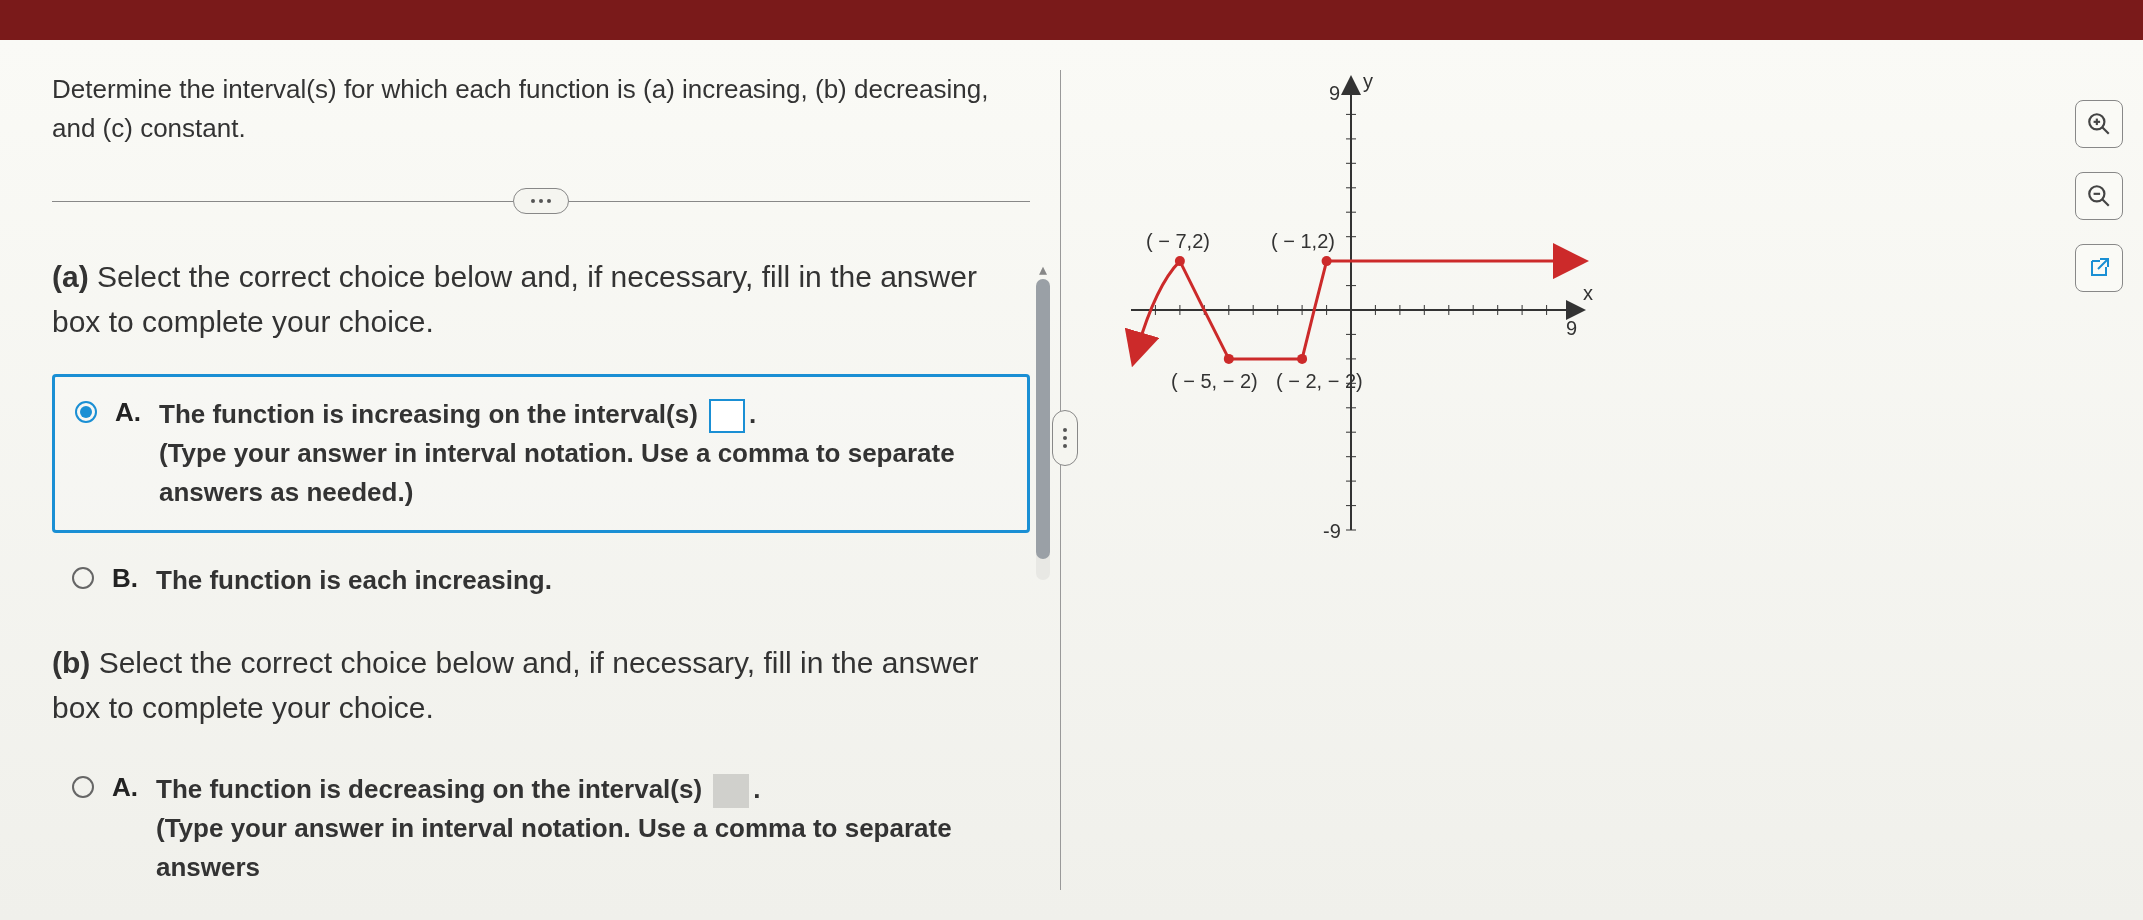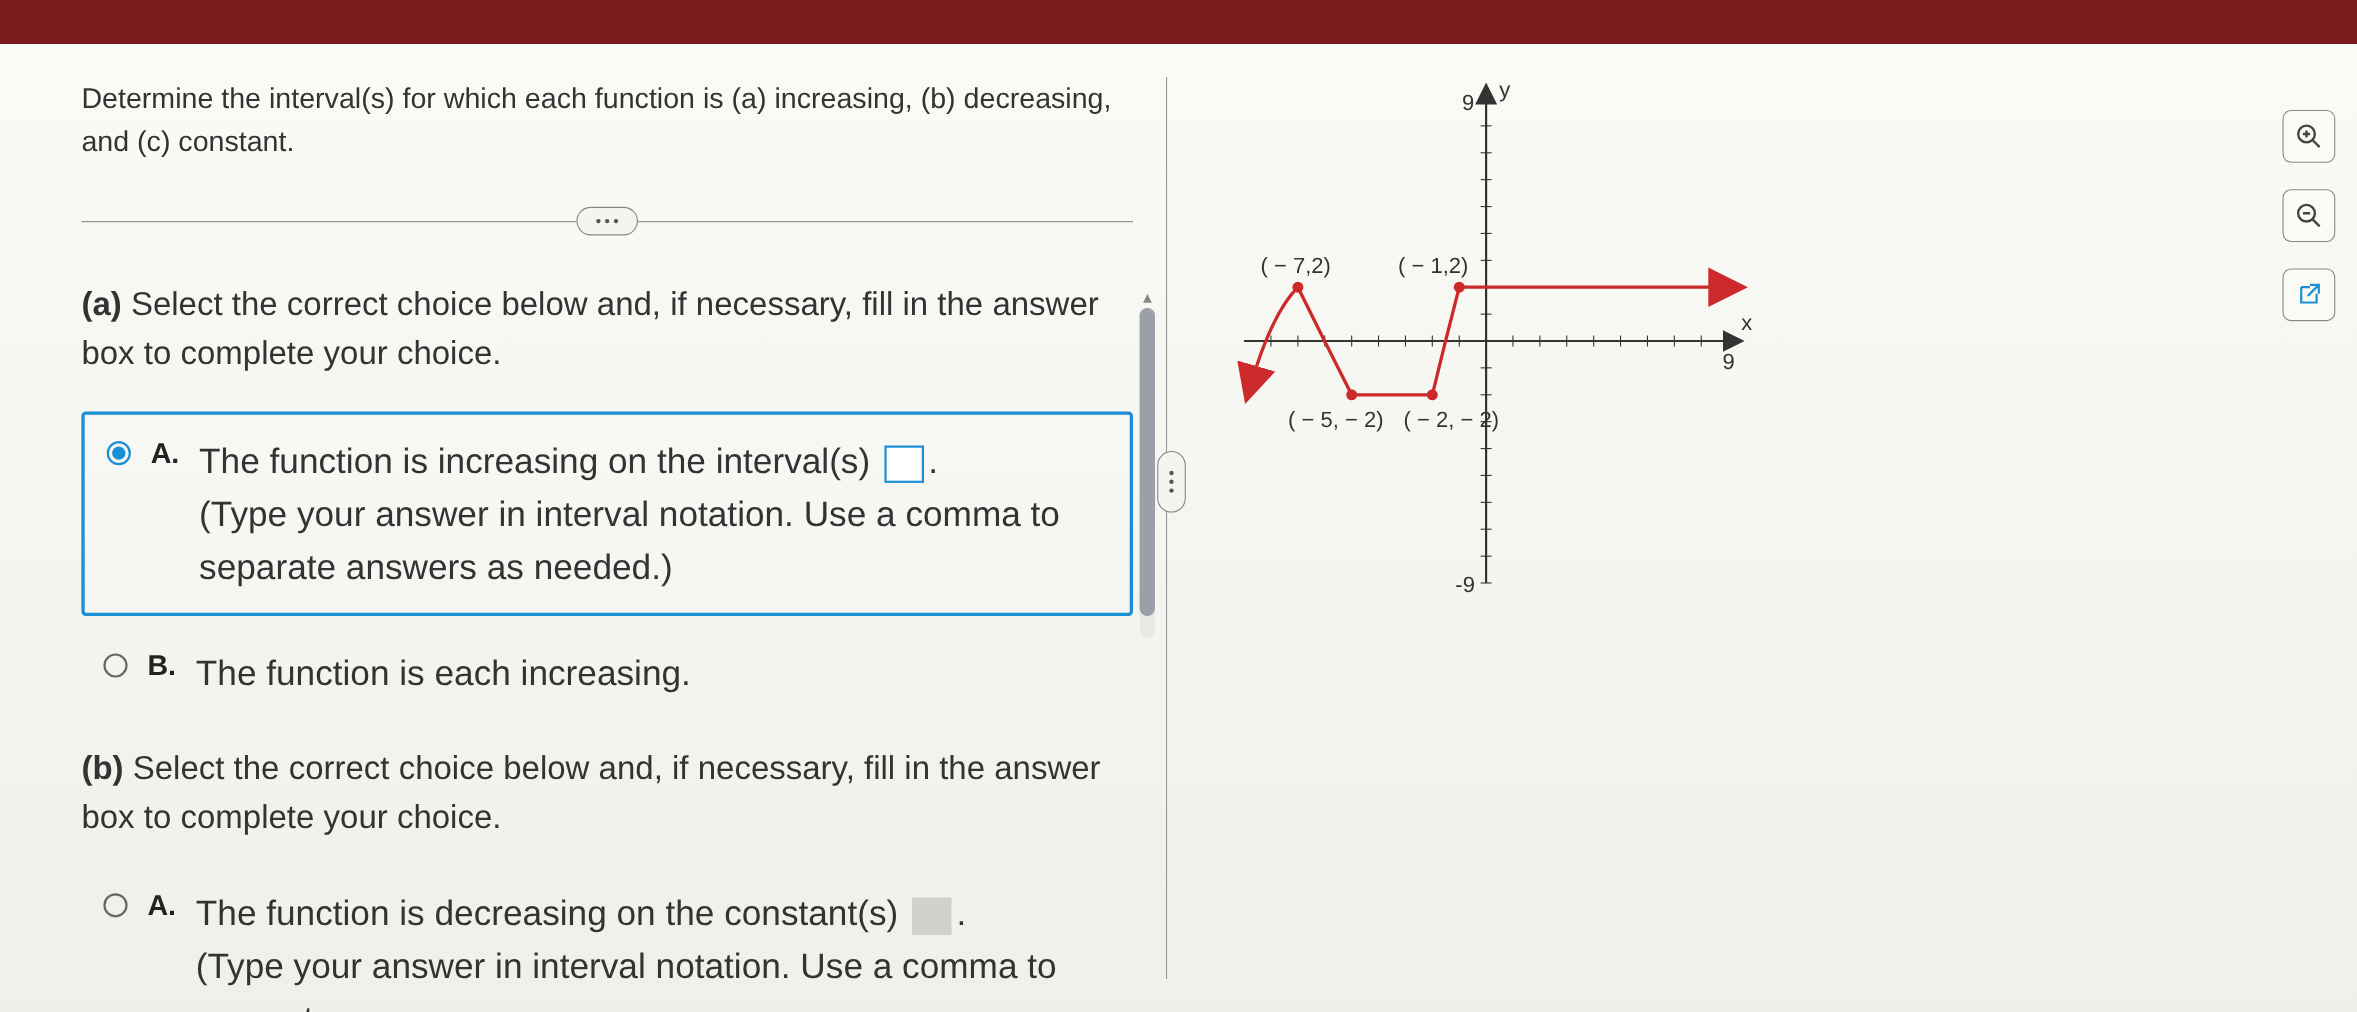--- a/index.html
+++ b/index.html
@@ -16,21 +16,21 @@
     background: #7a1a1a;
     width: 100%;
   }
   .main-area {
     display: flex;
     height: 880px;
     background: linear-gradient(180deg, #fafaf6 0%, #f0f0eb 100%);
   }
   .left-col {
     width: 1060px;
-    padding: 30px 30px 0 74px;
+    padding: 30px 30px 0 52px;
     position: relative;
   }
   .question-text {
     font-size: 26px;
     color: #333;
     line-height: 1.5;
     margin-bottom: 40px;
   }
   .divider-row {
     display: flex;
@@ -94,23 +94,24 @@
     content:''; width:12px; height:12px; background:#1a8fd4; border-radius:50%;
   }
   .choice-letter {
     font-weight: bold;
     font-size: 26px;
     color: #222;
     flex-shrink: 0;
     margin-top: 2px;
   }
   .choice-body {
-    font-size: 32px;
+    font-size: 26px;
     color: #333;
     line-height: 1.5;
+    font-weight: bold;
   }
   .answer-input {
     display: inline-block;
     width: 36px;
     height: 34px;
     border: 2px solid #1a8fd4;
     background: #fff;
     vertical-align: middle;
     margin: 0 4px;
   }
@@ -219,21 +220,21 @@
     </div>
 
     <p class="part-prompt" style="margin-top:30px">
       <b>(b)</b><span> Select the correct choice below and, if necessary, fill in the answer box to complete your choice.</span>
     </p>
 
     <div class="choice-row">
       <div class="radio"></div>
       <div class="choice-letter">A.</div>
       <div class="choice-body">
-        <span>The function is decreasing on the constant(s) </span><span class="answer-input gray"></span><span>.</span><br>
+        <span>The function is decreasing on the interval(s) </span><span class="answer-input gray"></span><span>.</span><br>
         <span class="hint">(Type your answer in interval notation. Use a comma to separate answers</span>
       </div>
     </div>
 
     <div class="scrollbar">
       <div class="scroll-arrow">▴</div>
       <div class="scroll-track">
         <div class="scroll-thumb"></div>
       </div>
     </div>

